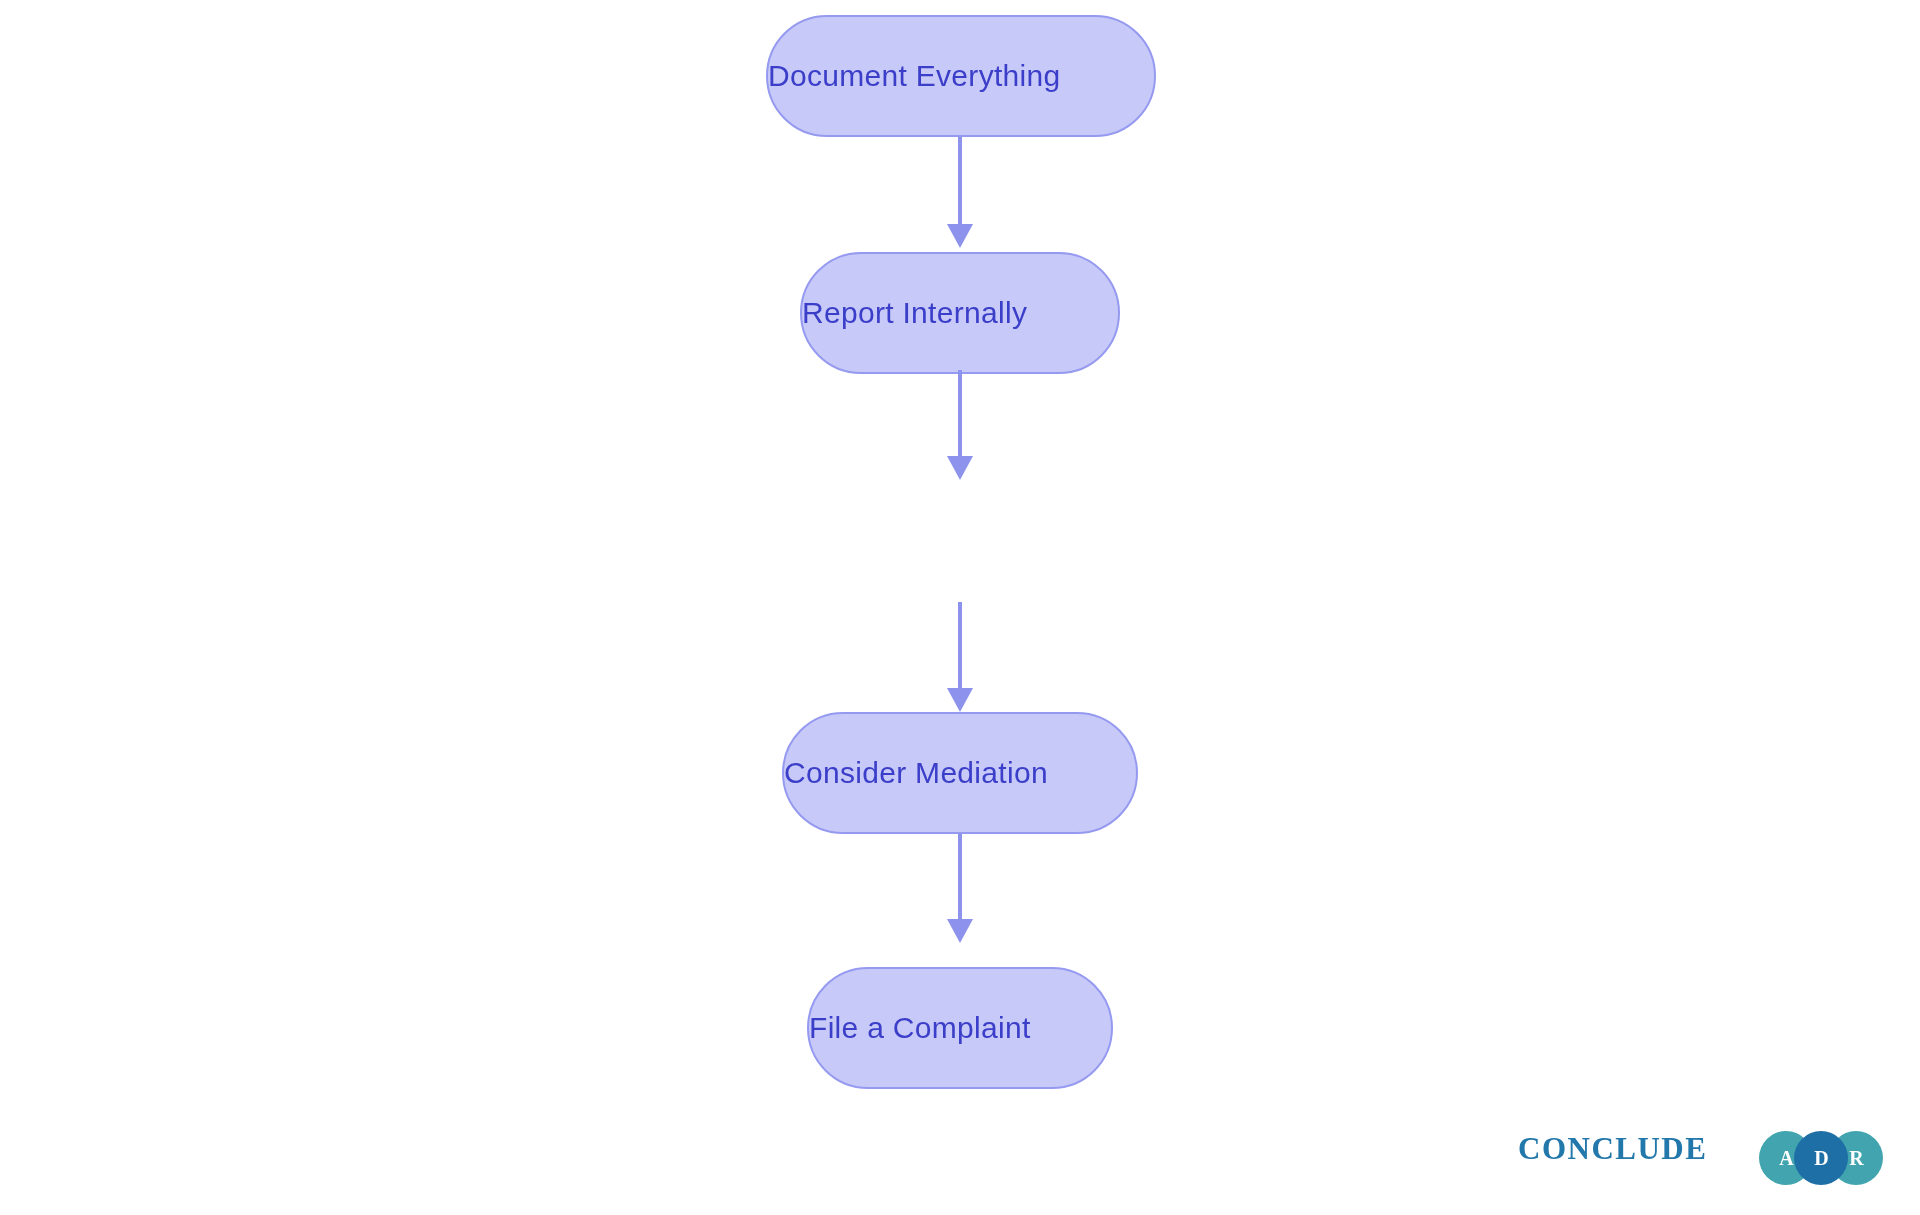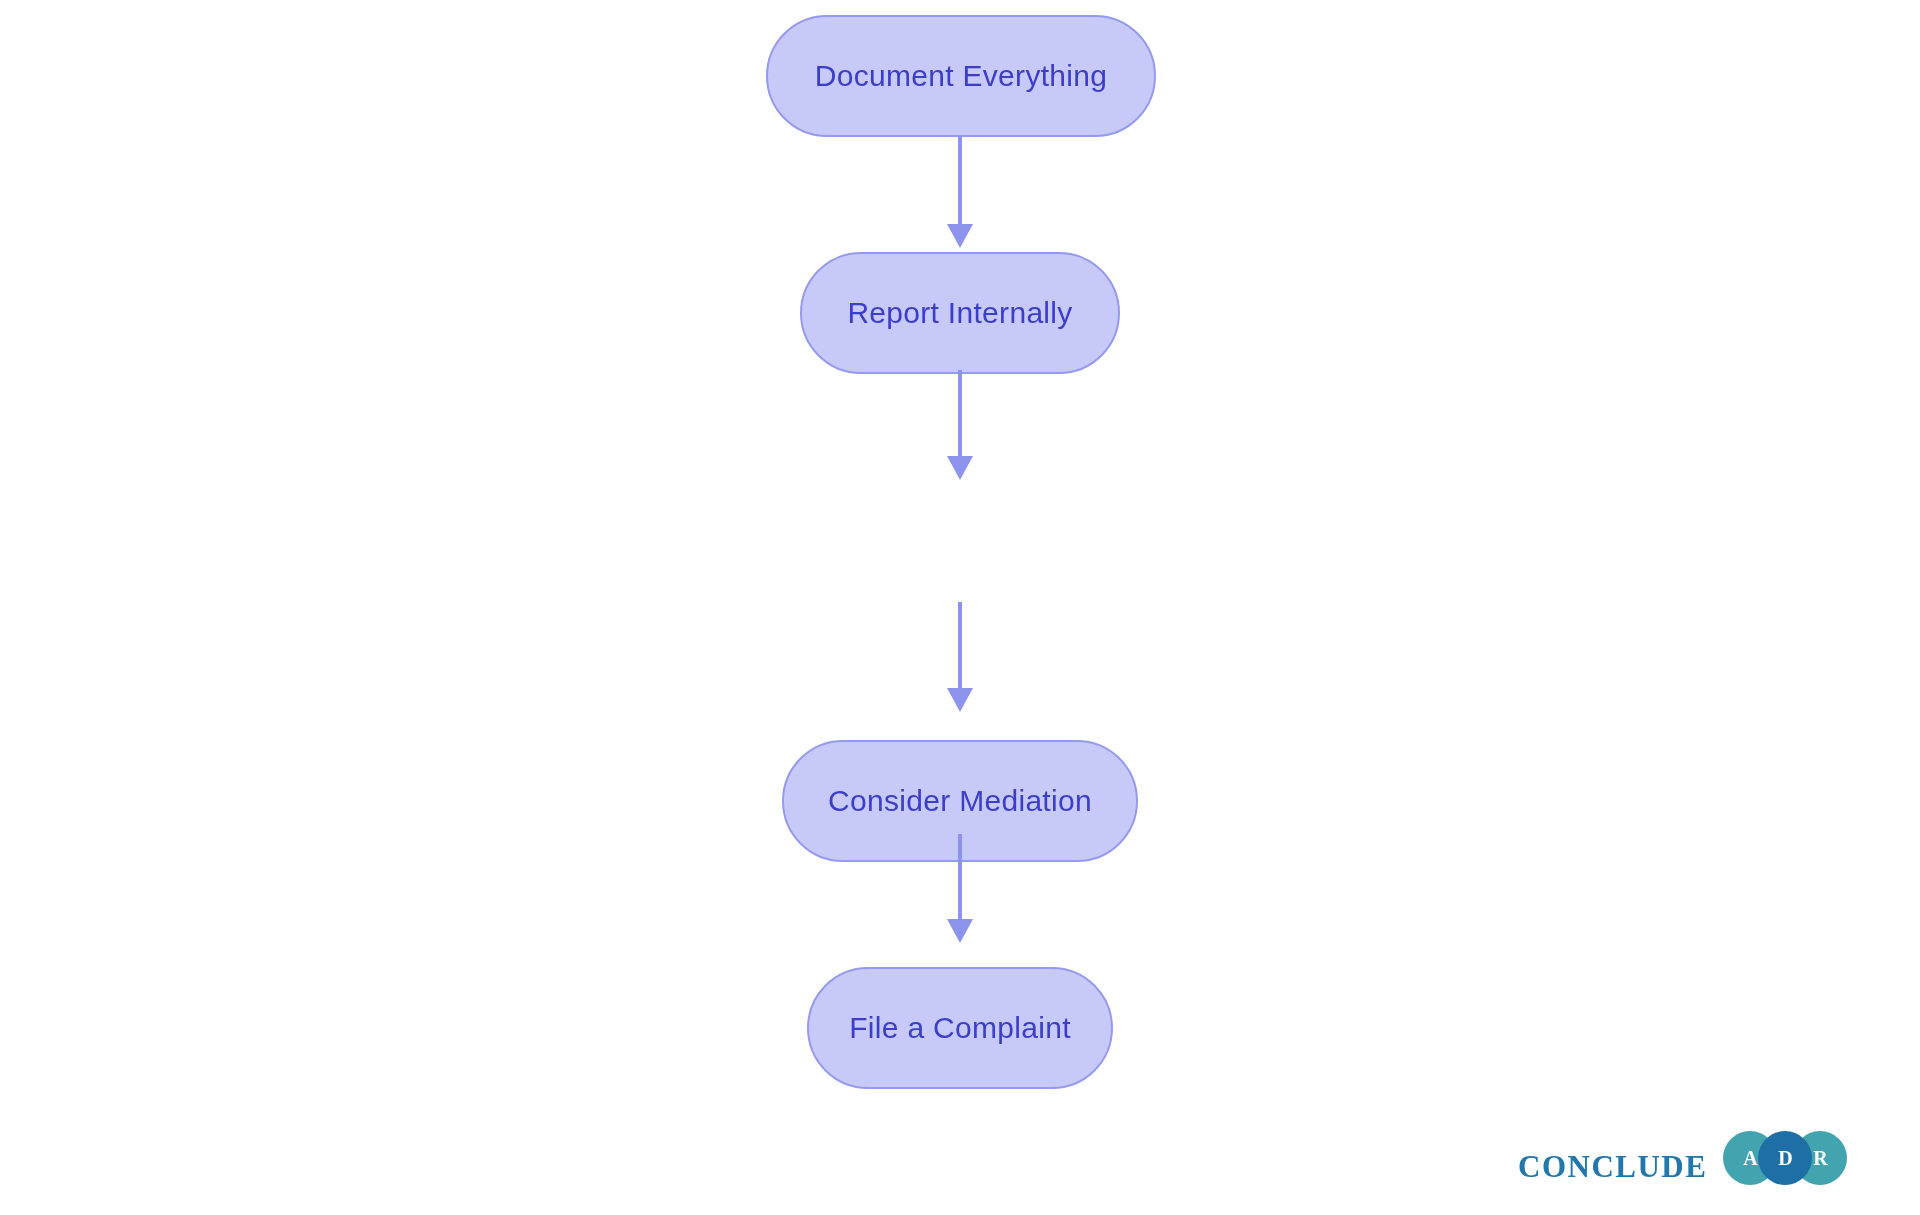--- a/index.html
+++ b/index.html
@@ -20,28 +20,27 @@
   .node {
     position: absolute;
     box-sizing: border-box;
     height: 122px;
     border-radius: 61px;
     border: 2px solid var(--node-border, #959af0);
     background: var(--node-fill, #c7c9f8);
     color: var(--node-text, #3b3ec8);
     display: flex;
     align-items: center;
-    justify-content: center;
     font-size: 30px;
     letter-spacing: 0.3px;
   }
   .n1 { top: 15px;  left: 766px; width: 390px; }
   .n2 { top: 252px; left: 800px; width: 320px; }
   .n3 { top: 480px; left: 772px; width: 376px; }
-  .n4 { top: 740px; left: 782px; width: 356px; }
+  .n4 { top: 712px; left: 782px; width: 356px; }
   .n5 { top: 967px; left: 807px; width: 306px; }
 
   
   .arrow {
     position: absolute;
     left: 947px;
     width: 26px;
   }
   .a1 { top: 137px; height: 111px; }
   .a2 { top: 370px; height: 110px; }
@@ -66,21 +65,22 @@
     border-top: 24px solid var(--arrow-color, #8d93ec);
   }
 
   
   .logo {
     position: absolute;
     left: 1518px;
     top: 1131px;
     height: 54px;
     display: flex;
-    align-items: flex-end;
+    align-items: flex-start;
+    gap: 36px;
   }
   .wordmark {
     font-family: "Liberation Serif", "DejaVu Serif", serif;
     font-weight: bold;
     font-size: 31px;
     letter-spacing: 1.5px;
     color: var(--logo-text, #2278aa);
     margin-right: 16px;
     white-space: nowrap;
   }

